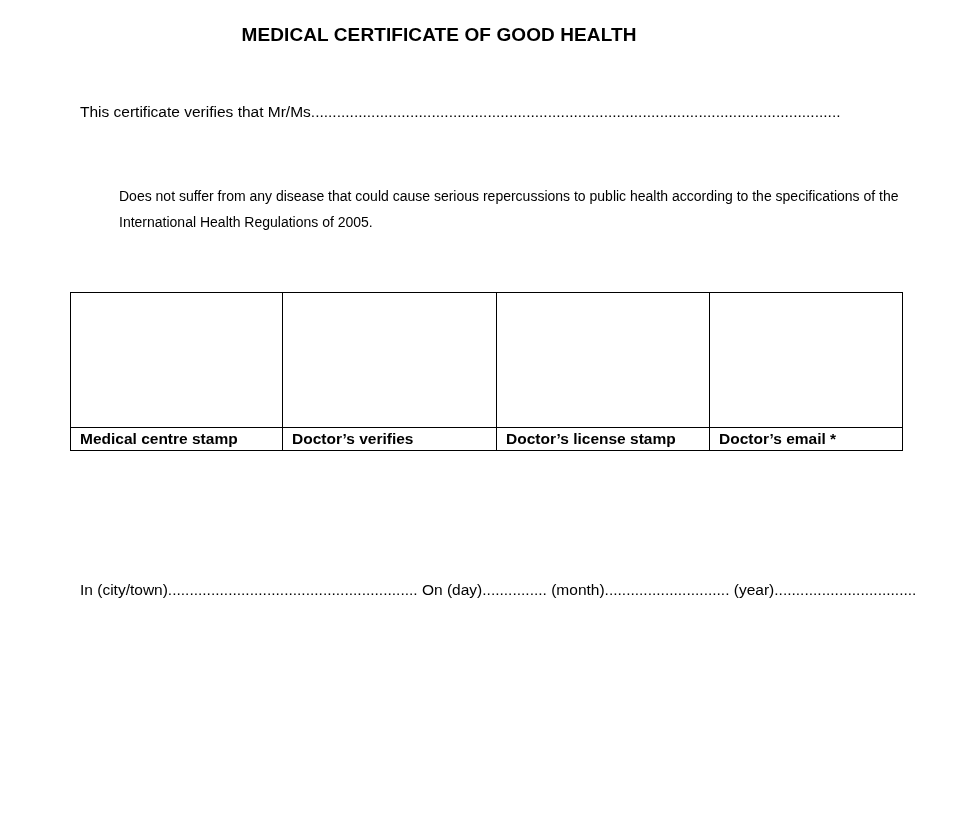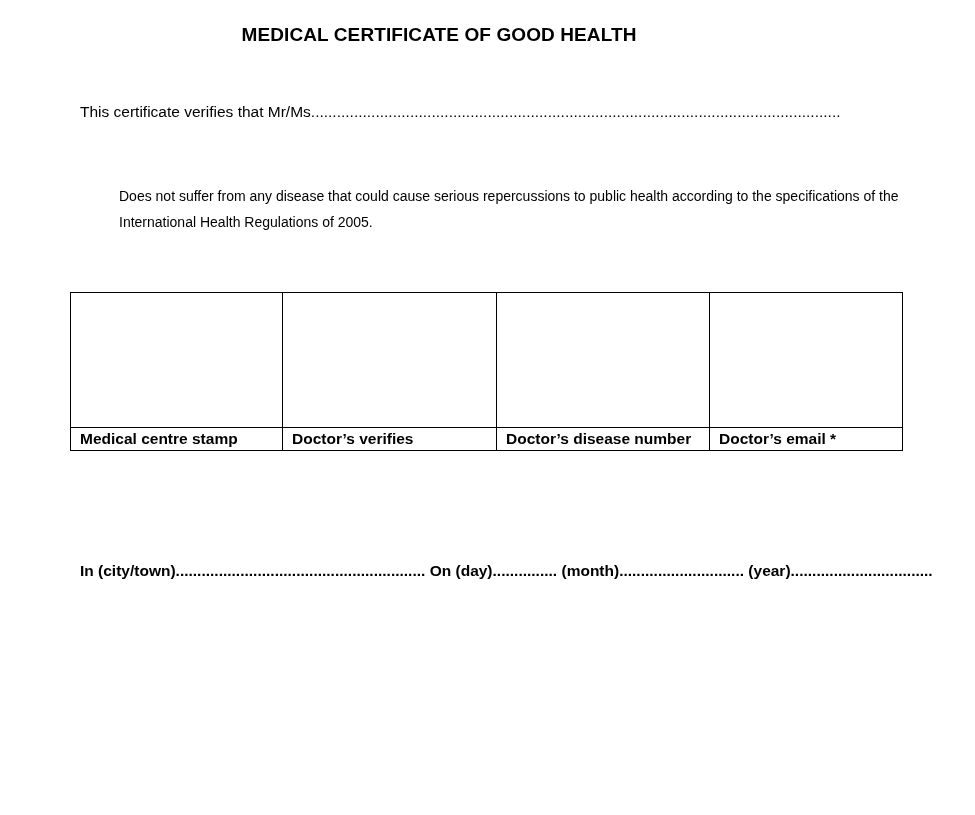--- a/index.html
+++ b/index.html
@@ -62,22 +62,21 @@
     table.sig-table td.label {
       height: 22px;
       font-weight: bold;
       font-size: 15.5px;
       padding-left: 9px;
       vertical-align: middle;
       white-space: nowrap;
       margin-top: 24px;
     }
     .line-bottom {
-      top: 562px;
-      font-weight: bold;
+      top: 581px;
     }
   </style>
 </head>
 <body>
 
 <div>
 
   <div class="title">MEDICAL CERTIFICATE OF GOOD HEALTH</div>
 
   <div class="line line-1">
@@ -96,21 +95,21 @@
     <tbody>
         <tr>
       <td class="box"></td>
       <td class="box"></td>
       <td class="box"></td>
       <td class="box"></td>
     </tr>
     <tr>
       <td class="label">Medical centre stamp</td>
       <td class="label">Doctor’s verifies</td>
-      <td class="label">Doctor’s disease number</td>
+      <td class="label">Doctor’s license stamp</td>
       <td class="label">Doctor’s email *</td>
     </tr>
   </tbody>
     </table>
 
   <div class="line line-bottom">
     <span>In (city/town)</span><span class="dots">..........................................................</span>
     <span>On (day)</span><span class="dots">...............</span>
     <span>(month)</span><span class="dots">.............................</span>
     <span>(year)</span><span class="dots">.................................</span>

